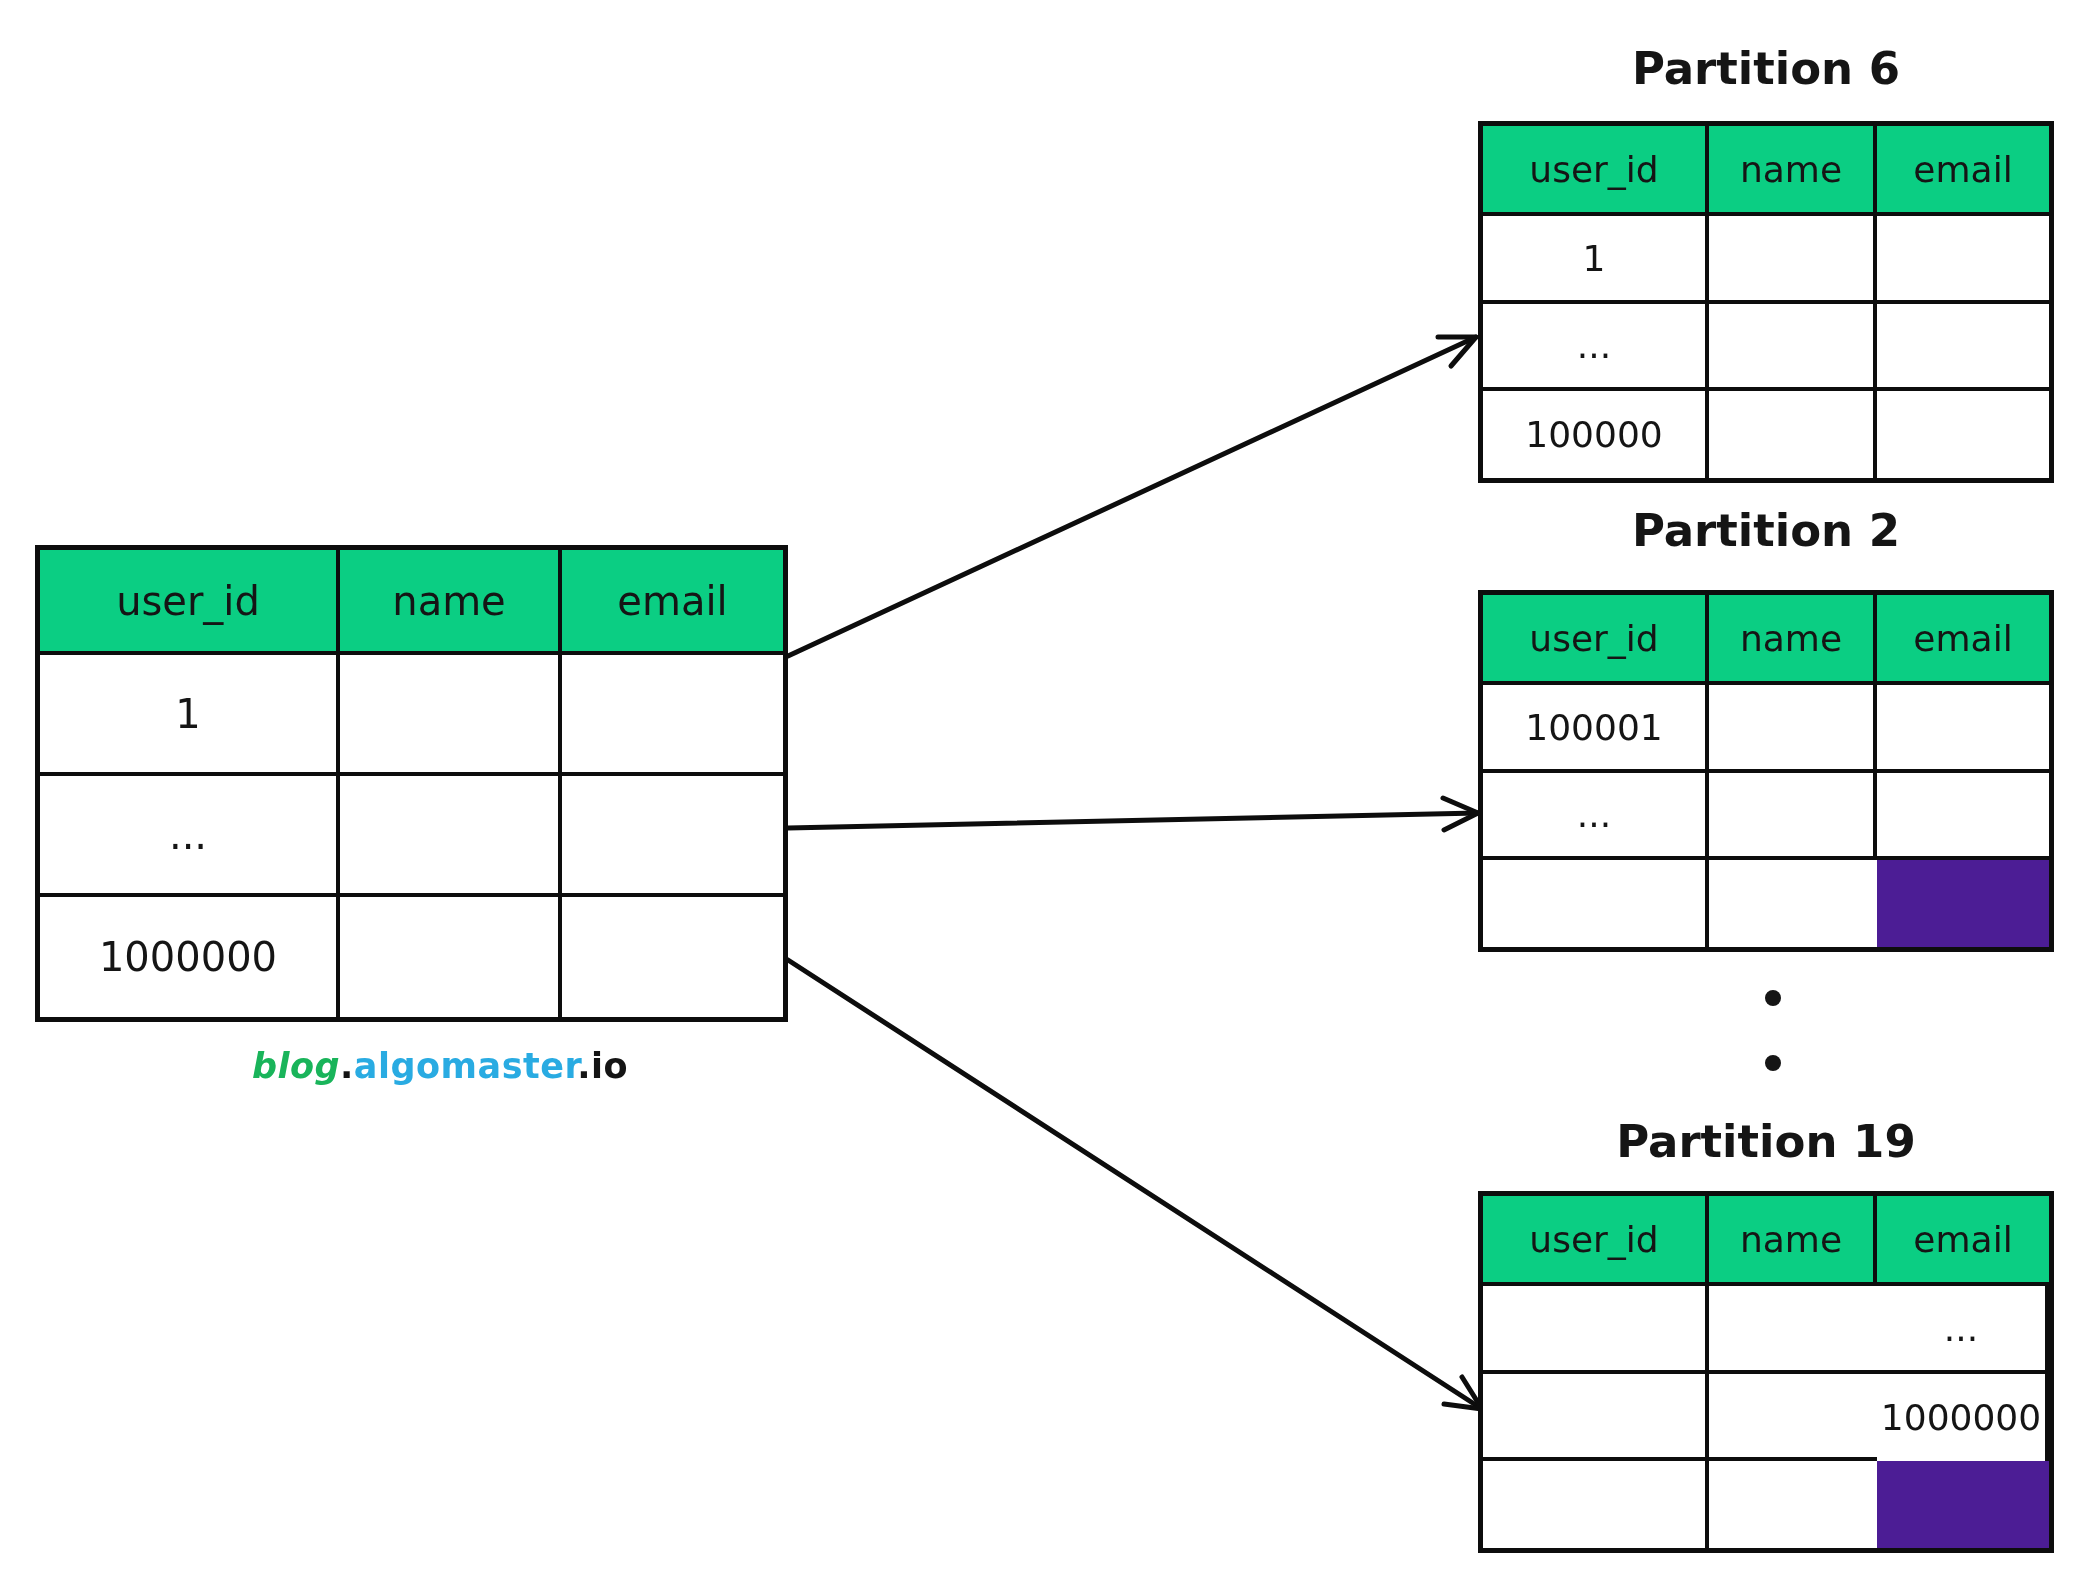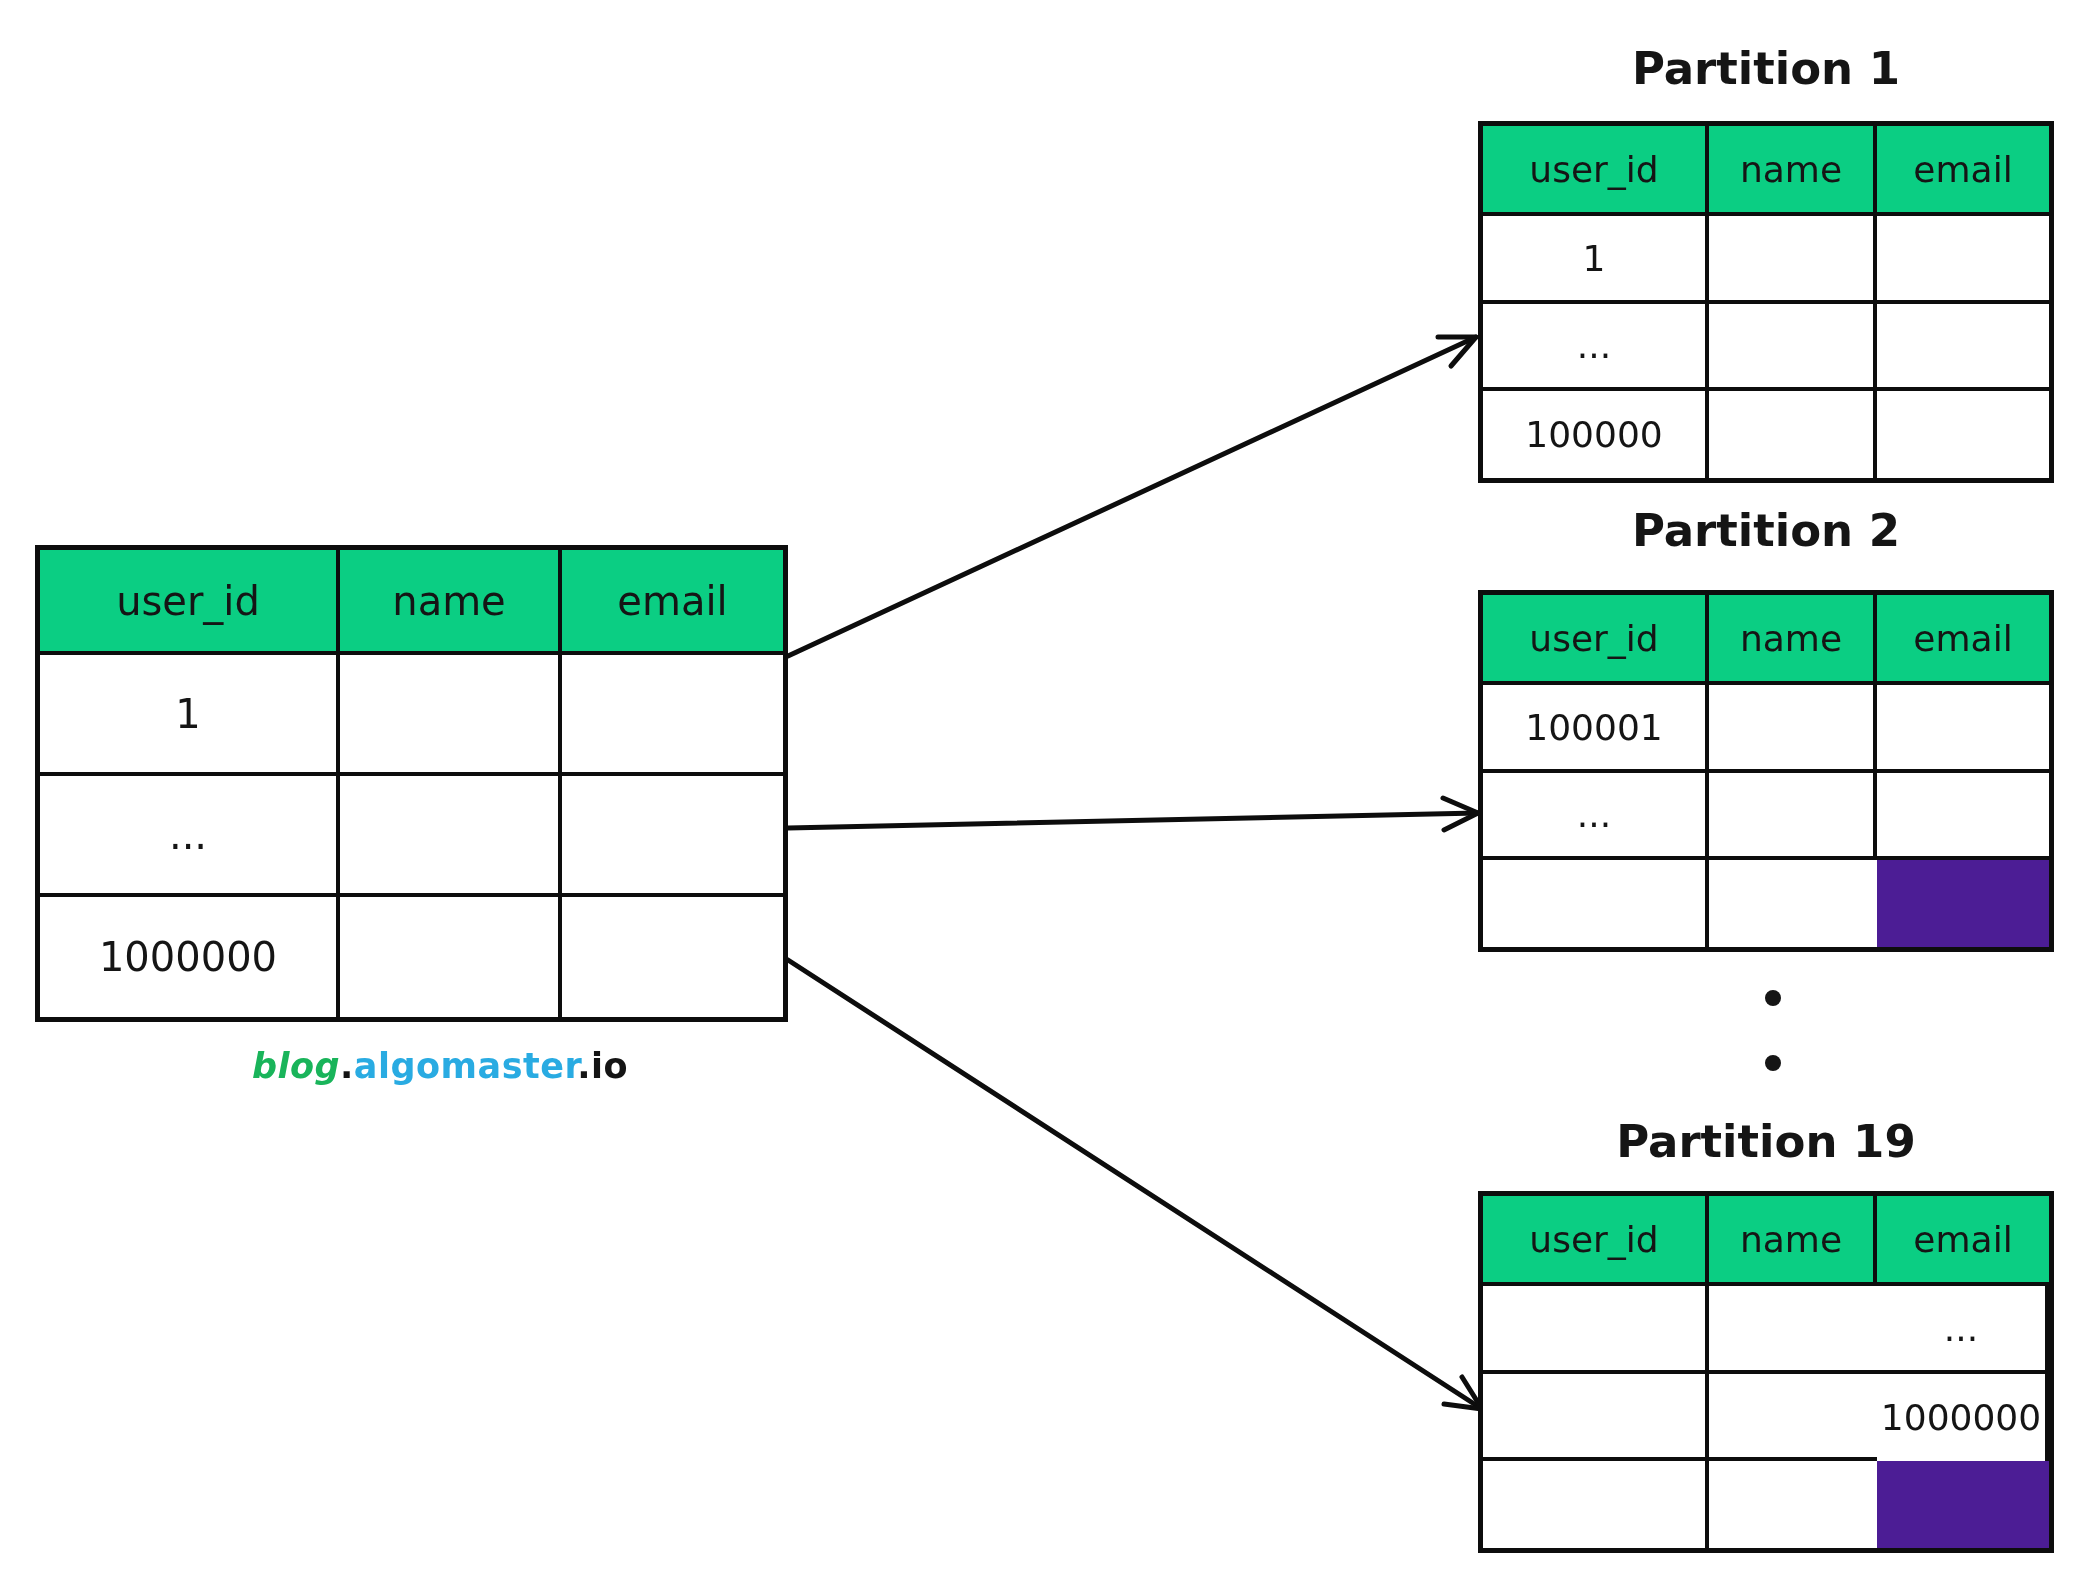--- a/index.html
+++ b/index.html
@@ -144,21 +144,21 @@
 
     <div class="cell last-row">1000000</div>
     <div class="cell last-row"></div>
     <div class="cell last-col last-row"></div>
   </div>
 
   <div class="watermark">
     <span style="color: rgb(25, 180, 90); font-style: italic;">blog</span><span style="color: rgb(20, 20, 20);">.</span><span style="color: rgb(41, 171, 226);">algomaster</span><span style="color: rgb(20, 20, 20);">.</span><span style="color: rgb(20, 20, 20);">io</span>
   </div>
 
-  <div id="partition-1-title" class="partition-title">Partition 1</div>
+  <div id="partition-1-title" class="partition-title">Partition 6</div>
   <div id="partition-1-table" class="tbl partition-tbl">
     <div class="cell th">user_id</div>
     <div class="cell th">name</div>
     <div class="cell th last-col">email</div>
 
     <div class="cell">1</div>
     <div class="cell"></div>
     <div class="cell last-col"></div>
 
     <div class="cell">...</div>

